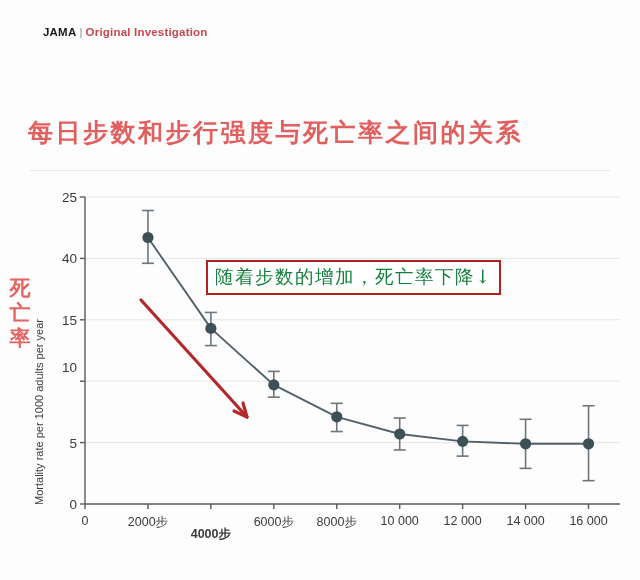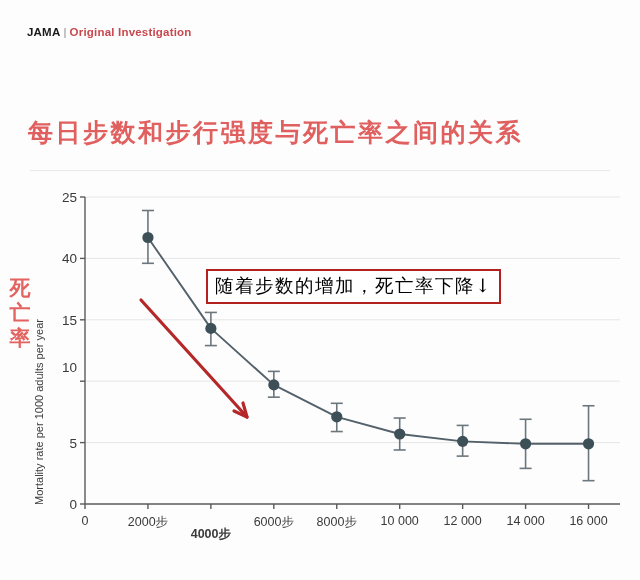--- a/index.html
+++ b/index.html
@@ -12,21 +12,21 @@
     color:#222;
   }
   #root{position:relative;width:640px;height:580px;background:#fdfdfd;}
 
   
   .journal-line{
     position:absolute;left:27px;top:26px;
     font-size:11.5px;font-weight:bold;letter-spacing:.2px;
     white-space:nowrap;
   }
-  .journal-name{color:#1a1a1a;}
+  .journal-name{color:#1a1a1a;margin-left:16px;}
   .journal-sep{color:#8a8a8a;font-weight:normal;padding:0 3px;}
   .journal-kind{color:#c9484f;font-weight:bold;}
 
   .paper-title{
     position:absolute;left:27px;top:44px;width:595px;
     font-size:20.5px;line-height:26px;font-weight:400;
     color:#2b2b2b;letter-spacing:-.1px;
   }
 
   .cn-subtitle{
@@ -81,27 +81,27 @@
     font-size:21px;line-height:25px;
     color:#e2635f;
     font-family:"DejaVu Serif", serif;
     font-weight:600;
     width:26px;
     text-align:center;
   }
   .cn-vert span{display:block;}
 
   .note-box{
-    position:absolute;left:206px;top:269px;
+    position:absolute;left:206px;top:260px;
     border:2px solid #b2201f;
     background:rgba(255,255,255,0.93);
     padding:3px 7px 4px 7px;
     font-family:"DejaVu Serif", serif;
     font-size:18.5px;line-height:24px;
-    color:#000000;
+    color:#15803d;
     white-space:nowrap;
     letter-spacing:1.5px;
   }
 
   .cn-bottom{
     position:absolute;left:0px;top:531px;width:640px;
     text-align:center;
     font-size:25px;
     color:#e0615f;
     font-family:"DejaVu Serif", serif;

